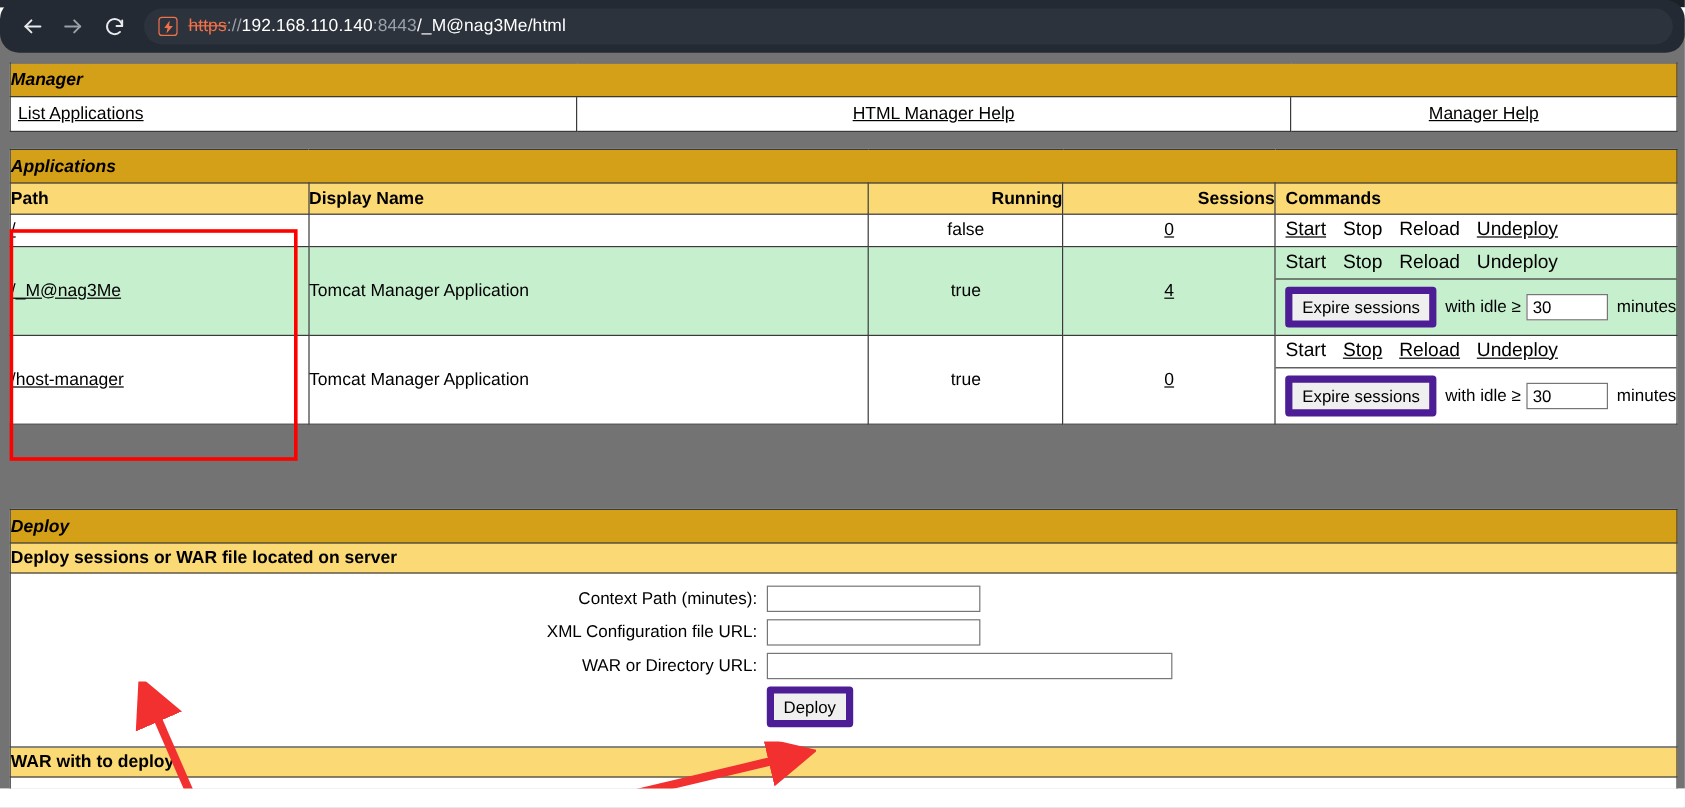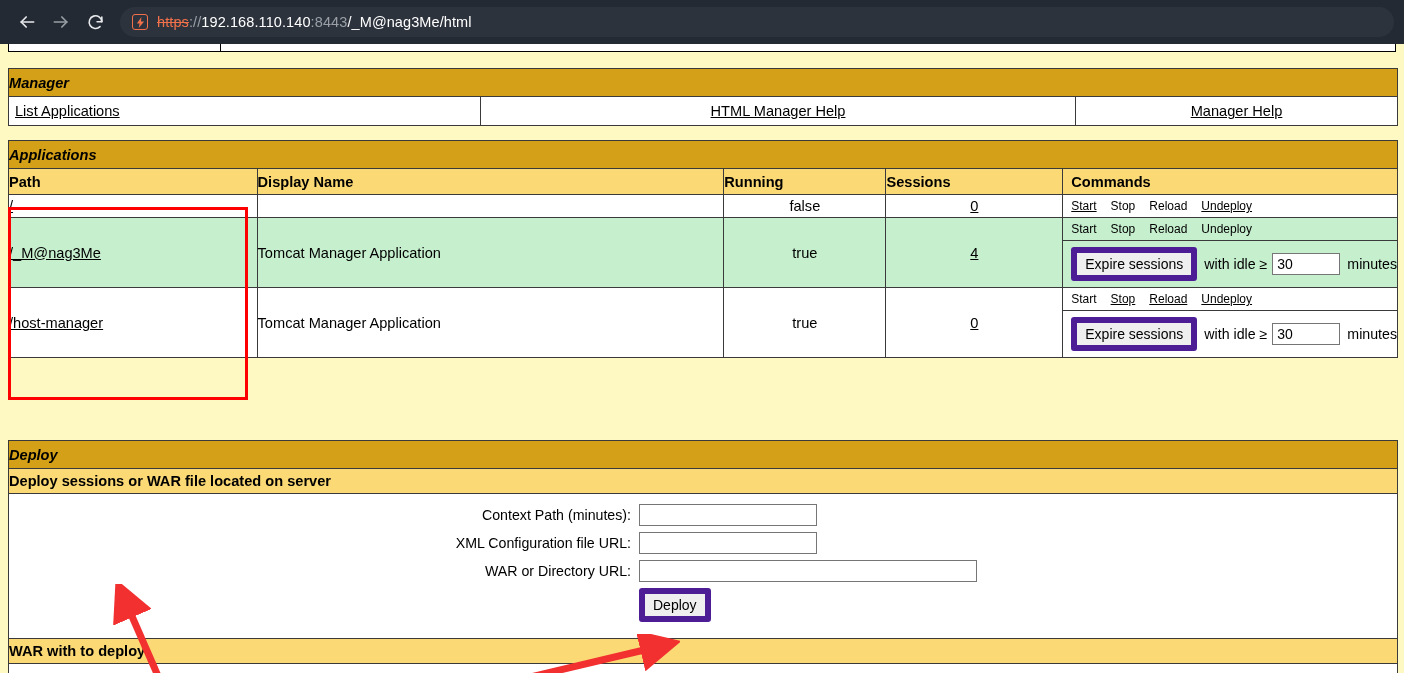--- a/index.html
+++ b/index.html
@@ -12,20 +12,21 @@
   }
 
   
   #browser-chrome {
     position: absolute; top: 0; left: 0;
     width: 1404px; height: 44px;
     background: #242a33;
     display: flex; align-items: center;
     padding: 0 10px;
     z-index: 30;
+    border-radius: 16px;
   }
   .nav-btn {
     width: 34px; height: 34px;
     display: flex; align-items: center; justify-content: center;
     border-radius: 17px;
     color: #e8eaed;
     flex: 0 0 auto;
   }
   .nav-btn svg { display: block; }
   .nav-btn.dim { color: #9aa0a6; }
@@ -76,23 +77,23 @@
     position: absolute;
     left: 0; top: 0;
     width: 760px; height: 6px;
     background: #242a33;
     border-top-right-radius: 8px;
   }
 
   
   #page {
     position: absolute;
-    top: 44px; left: 0;
+    top: 28px; left: 0;
     width: 1404px; height: 629px;
-    background: #fef9c3;
+    background: #737373;
     overflow: hidden;
   }
 
   
   #cut-table {
     position: absolute;
     top: -8px; left: 8px;
     width: 1388px; height: 16px;
     border: 1px solid #000;
     background: #fff;
@@ -140,21 +141,21 @@
   }
   
   .col-head {
     background: #fbd975;
     font-weight: bold;
     font-size: 14.2px;
     padding: 4px 0 4px 6px;
     height: 26px;
     text-align: left;
   }
-  .col-head.center { text-align: left; padding-left: 0; }
+  .col-head.center { text-align: right; padding-left: 0; }
 
   a.lnk {
     color: #000;
   }
   .plain { color: #000; text-decoration: none; }
 
   
   #manager-table { top: 24px; }
   #manager-nav-list { width: 472px; padding: 6px 0 6px 6px; height: 29px; }
   #manager-nav-html { width: 595px; text-align: center; padding: 6px 12px; }
@@ -168,21 +169,21 @@
   .c-sessions { width: 180px; text-align: center; }
   .c-commands { padding: 0; }
 
   tr.row-green > td { background: #c6efce; }
   tr.row-white > td { background: #ffffff; }
 
   .cmd-wrap { display: block; }
   .cmd-line {
     padding: 4px 0 4px 8px;
     white-space: nowrap;
-    font-size: 12px;
+    font-size: 16px;
   }
   .cmd-line span, .cmd-line a { margin-right: 14px; }
   .cmd-sep {
     border-top: 1px solid #3a3a3a;
   }
   .expire-line {
     padding: 6px 0 6px 8px;
     white-space: nowrap;
     font-size: 14.2px;
     display: flex; align-items: center;

